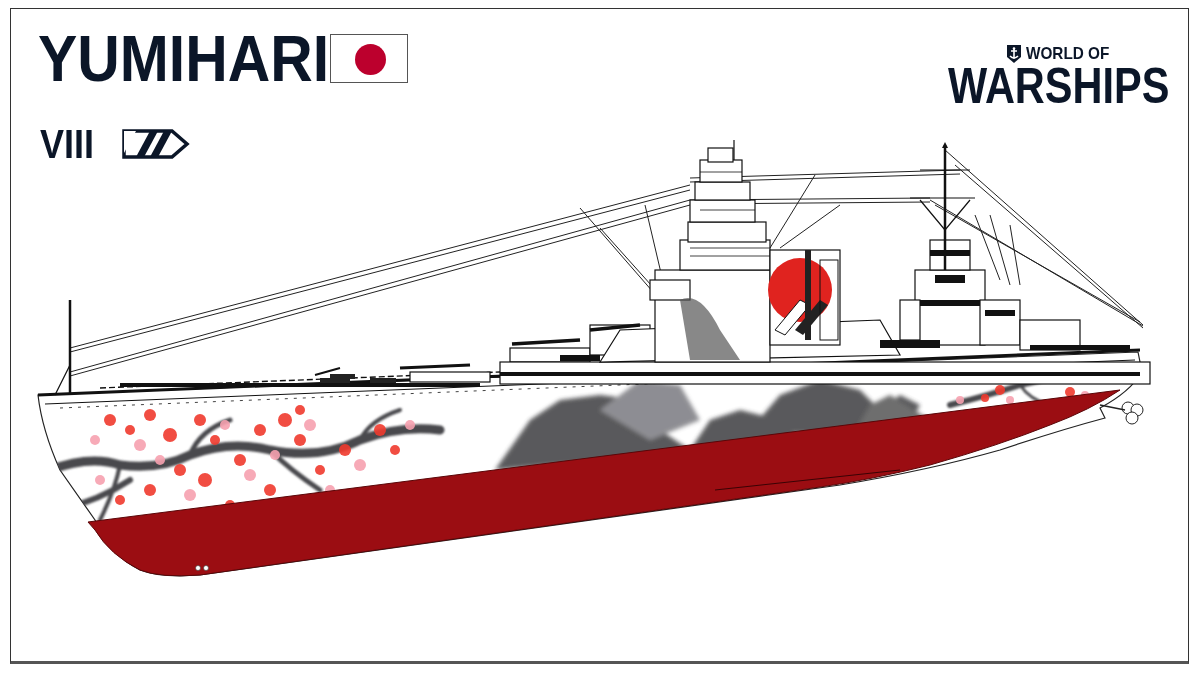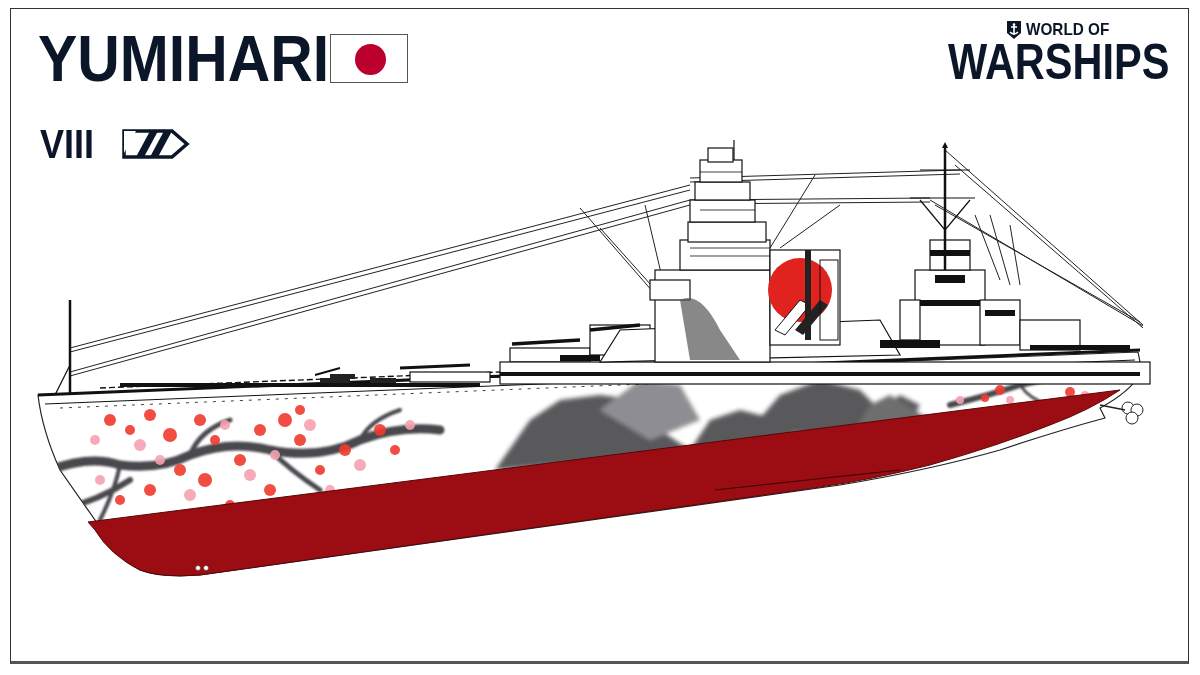--- a/index.html
+++ b/index.html
@@ -10,21 +10,21 @@
     .ship-name { position: absolute; left: 38px; top: 24px; font-size: 64px; font-weight: 700;
                  color: #0b1628; letter-spacing: 0px; line-height: 70px; transform: scaleX(0.92);
                  transform-origin: left top; }
     .flag { position: absolute; left: 330px; top: 34px; width: 78px; height: 49px;
             border: 1px solid #555; background: #fff; box-sizing: border-box; }
     .flag .disc { position: absolute; left: 24px; top: 9px; width: 31px; height: 31px;
                   border-radius: 50%; background: #bc002d; }
     .tier { position: absolute; left: 40px; top: 122px; font-size: 40px; font-weight: 700;
             color: #0b1628; line-height: 44px; transform: scaleX(0.9); transform-origin: left top; }
     .class-icon { position: absolute; left: 122px; top: 128px; width: 68px; height: 32px; }
-    .logo { position: absolute; left: 950px; top: 20px; width: 200px; height: 66px; text-align: center; }
+    .logo { position: absolute; left: 950px; top: 44px; width: 200px; height: 66px; text-align: center; }
     .logo-top { position: absolute; left: 56px; top: 0px; height: 20px; display: flex; align-items: center; gap: 4px; }
     .logo-top .txt { font-size: 17px; font-weight: 700; color: #0b1628; letter-spacing: 0px; transform: scaleX(0.9); transform-origin: left center; }
     .logo-bottom { position: absolute; left: -2px; top: 14px; font-size: 50px; font-weight: 700; color: #0b1628;
                    line-height: 56px; transform: scaleX(0.83); transform-origin: left top; letter-spacing: 0px; }
     .ship { position: absolute; left: 0; top: 0; width: 1200px; height: 675px; }
   </style>
 </head>
 <body>
 
 <div class="frame"></div>

